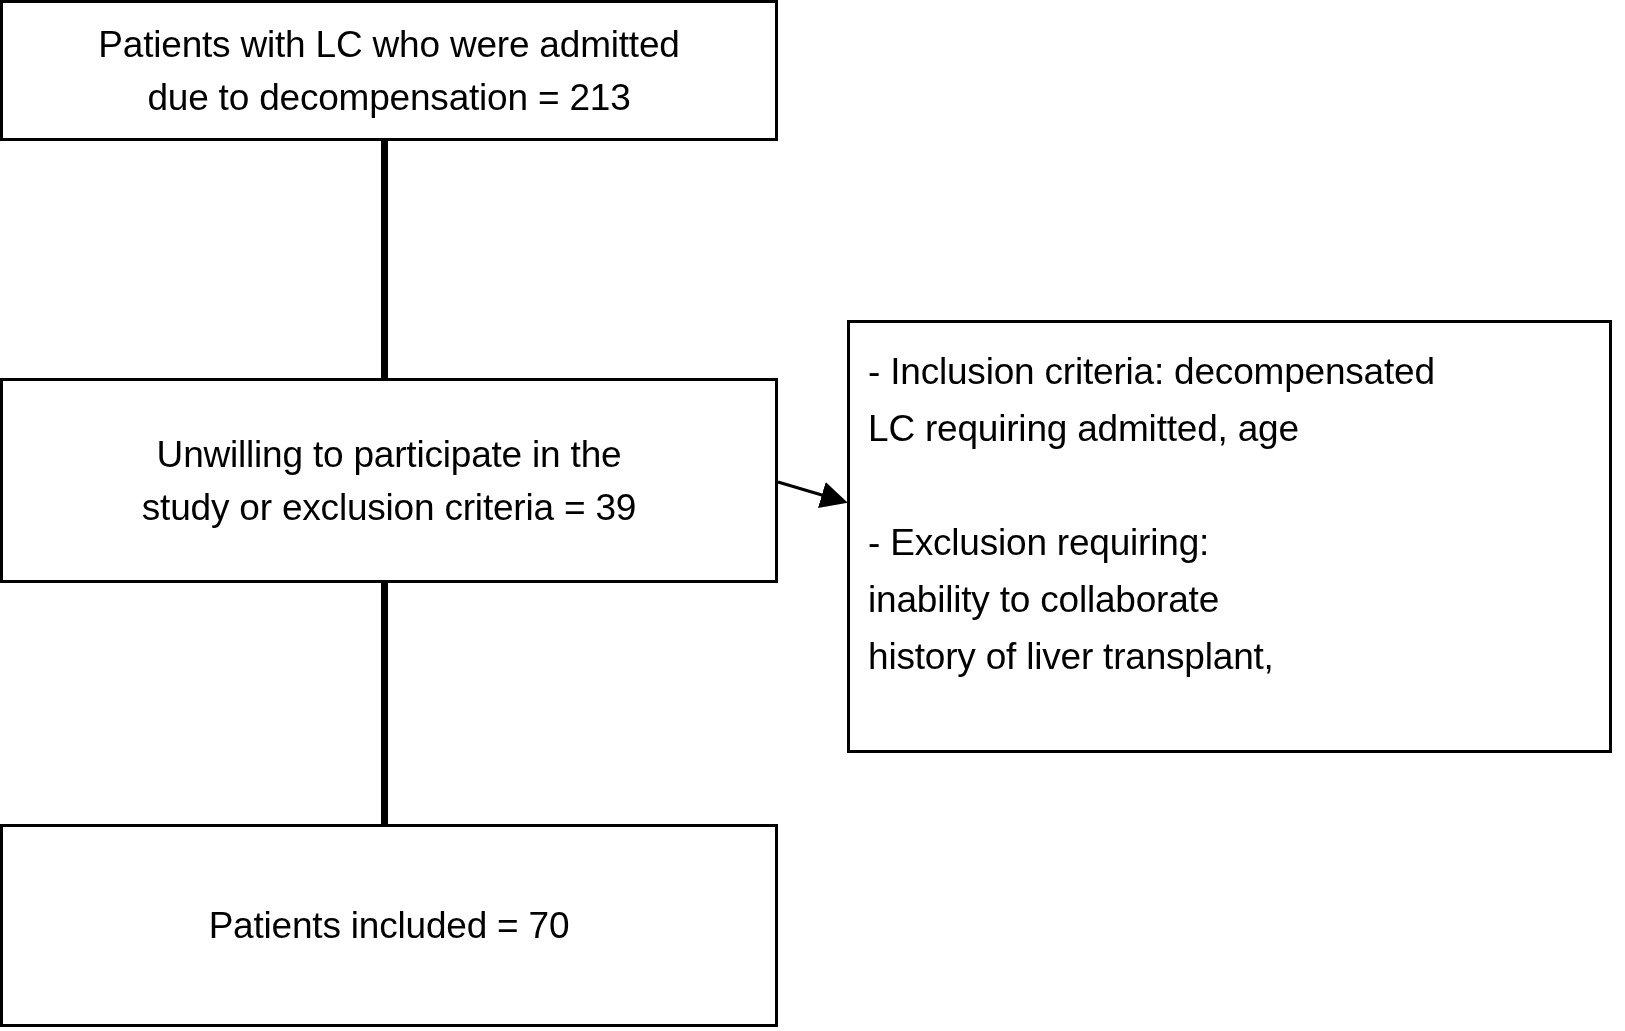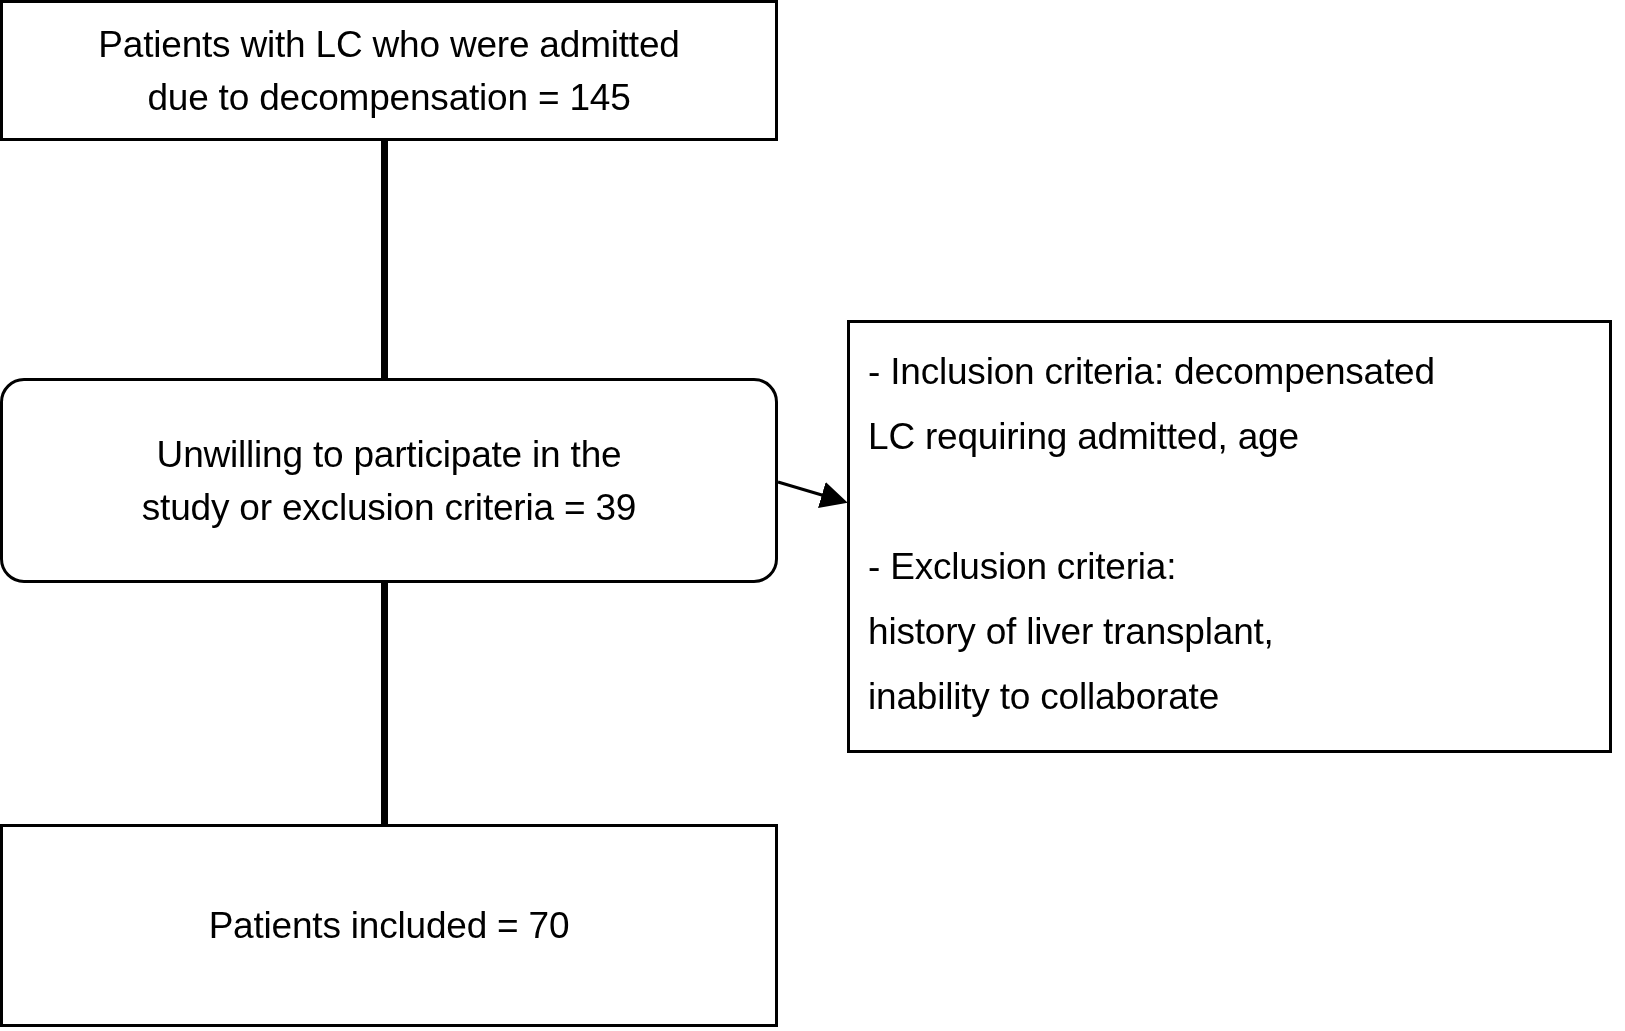--- a/index.html
+++ b/index.html
@@ -47,36 +47,34 @@
     left: 0px;
     top: 0px;
     width: 778px;
     height: 141px;
   }
   #box-excluded {
     left: 0px;
     top: 378px;
     width: 778px;
     height: 205px;
-    border-radius: 24px;
   }
   #box-included {
     left: 0px;
     top: 824px;
     width: 778px;
     height: 203px;
   }
   #box-criteria {
     left: 847px;
     top: 320px;
     width: 765px;
     height: 433px;
     justify-content: flex-start;
     padding-top: 20px;
-    gap: 8px;
   }
   #box-criteria .line {
     line-height: 57px;
   }
   #box-criteria .spacer {
     height: 57px;
   }
   
   .connector-v {
     position: absolute;
@@ -116,34 +114,34 @@
     <defs>
       <marker id="ah" markerWidth="9" markerHeight="9" refX="7" refY="4.5" orient="auto" markerUnits="strokeWidth">
         <path d="M0,0 L9,4.5 L0,9 z" fill="#000000"></path>
       </marker>
     </defs>
     <line x1="8" y1="12" x2="72" y2="31" stroke="#000000" stroke-width="3" marker-end="url(#ah)"></line>
   </svg>
 
   <div class="node centered" id="box-enrolled">
     <div class="line">Patients with LC who were admitted</div>
-    <div class="line">due to decompensation = 145</div>
+    <div class="line">due to decompensation = 213</div>
   </div>
 
   <div class="node centered" id="box-excluded">
     <div class="line">Unwilling to participate in the</div>
     <div class="line">study or exclusion criteria = 39</div>
   </div>
 
   <div class="node centered" id="box-included">
     <div class="line">Patients included = 70</div>
   </div>
 
   <div class="node left" id="box-criteria">
     <div class="line">- Inclusion criteria: decompensated</div>
     <div class="line">LC requiring admitted, age</div>
     <div class="spacer"></div>
-    <div class="line">- Exclusion criteria:</div>
+    <div class="line">- Exclusion requiring:</div>
+    <div class="line">inability to collaborate</div>
     <div class="line">history of liver transplant,</div>
-    <div class="line">inability to collaborate</div>
   </div>
 
 </div>
 
 </body></html>

